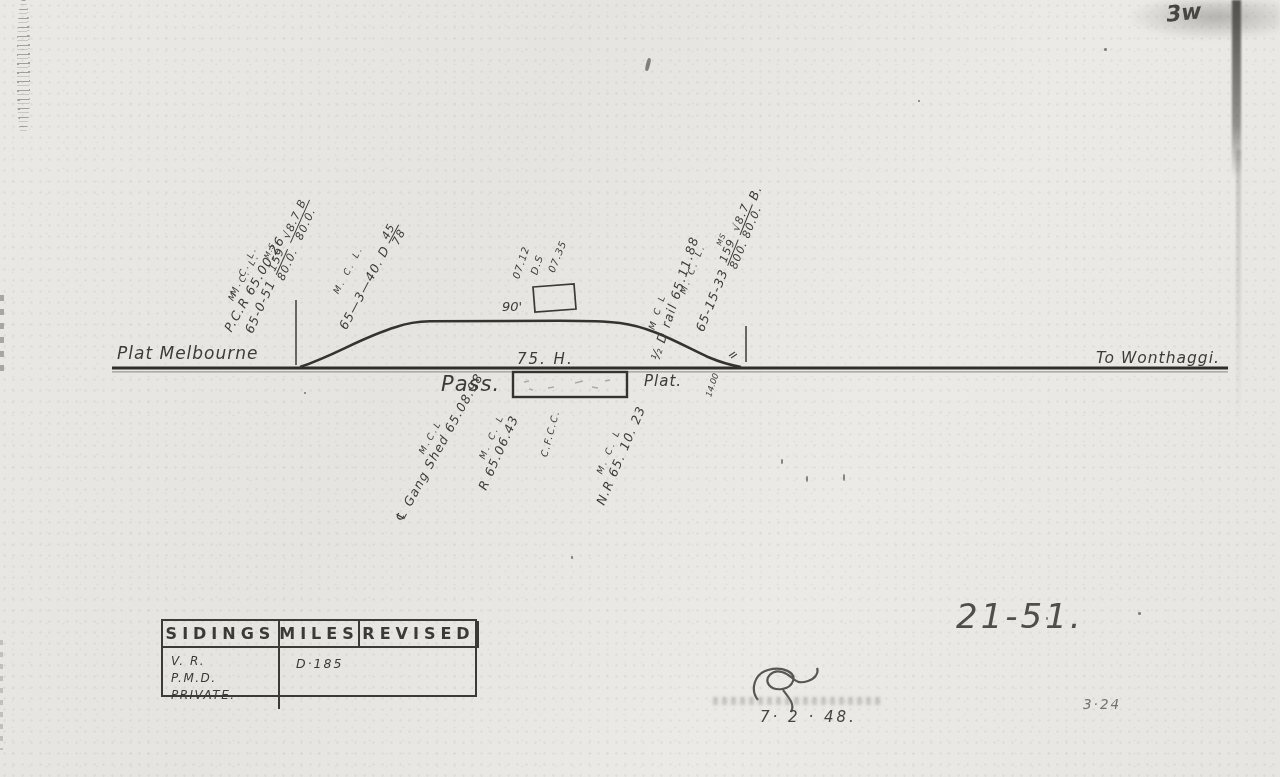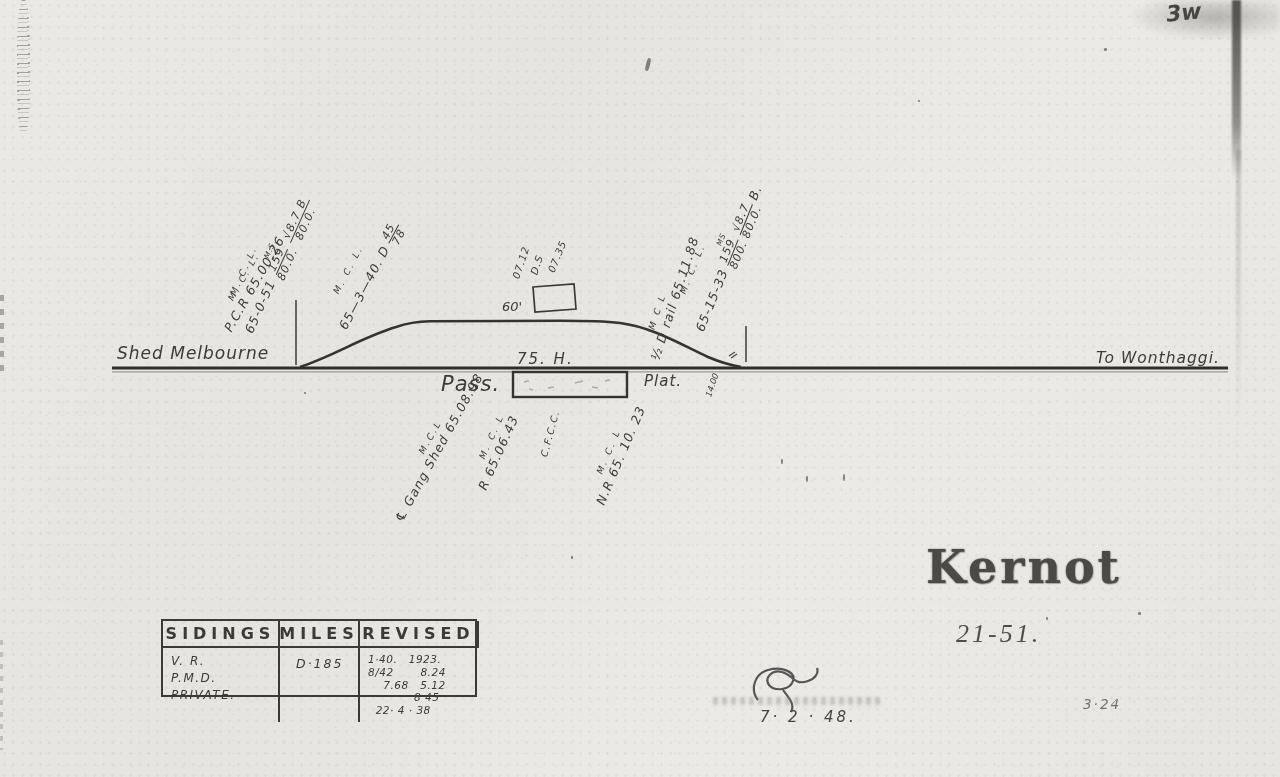--- a/index.html
+++ b/index.html
@@ -24,22 +24,22 @@
   .tiny{ font-size:10px; letter-spacing:1px; }
   .frac{ display:inline-flex; flex-direction:column; align-items:center; line-height:1.05;
          margin-left:4px; transform:translateY(6px); }
   .fsup{ font-size:7.5px; align-self:flex-end; letter-spacing:1px; }
   .fn  { font-size:11px; border-bottom:1.2px solid #3c3b38; padding:0 2px; }
   .fd  { font-size:11px; }
   .tail{ margin-left:4px; }
   .title-stamp { position:absolute; left:926px; top:540px; font-family:"DejaVu Serif",serif;
          font-weight:700; font-size:46px; letter-spacing:3px; color:#4b4a47;
          text-shadow:0 0 1.6px rgba(70,68,64,.85), 1px 1px 0 rgba(70,68,64,.25); }
-  .plan-number { position:absolute; left:956px; top:619px; font-style:italic;
-         font-size:26px; letter-spacing:3px; color:#504e4a;font-family:Liberation Serif, serif; }
+  .plan-number { position:absolute; left:956px; top:596px; font-style:italic;
+         font-size:34px; letter-spacing:3px; color:#504e4a; }
   .sidings-table { position:absolute; left:161px; top:619px; width:316px; height:78px;
          display:grid; grid-template-columns:117px 80px 119px; grid-template-rows:27px 1fr;
          border:2.5px solid #3b3a37; color:#3b3a37; }
   .sidings-table .hcell { border-right:2.5px solid #3b3a37; border-bottom:2.5px solid #3b3a37;
          display:flex; align-items:center; justify-content:center;
          font-size:16px; letter-spacing:5px; font-weight:600; }
   .sidings-table .hcell:last-child, .sidings-table .bcell:last-child { border-right:none; }
   .sidings-table .bcell { border-right:2.5px solid #3b3a37; font-style:italic; padding:5px 8px; }
   .bcell .row { font-size:12px; letter-spacing:1.5px; line-height:17px; }
   .miles-val { font-size:12.5px; letter-spacing:2px; padding-left:8px; padding-top:3px; }
@@ -89,27 +89,27 @@
 
     <path d="M533 287 L574 284 L576 309 L535 312 Z" stroke="#3a3936" stroke-width="1.7" fill="none"></path>
 
     <rect x="513" y="372" width="114" height="25" stroke="#34332f" stroke-width="2.4" fill="none"></rect>
 
     <path d="M524 382 l5 -1 M529 389 l4 1 M548 388 l6 -1 M575 383 l8 -2 M592 387 l6 1 M605 381 l5 -1" stroke="#aeaba4" stroke-width="1.3" fill="none"></path>
 
     <path d="M758 700 c-8 -10 -4 -26 10 -30 c14 -4 28 2 25 11 c-3 9 -18 11 -24 4 c-5 -7 3 -16 13 -13 c12 3 11 14 26 9 c7 -2 11 -8 9 -13 m-34 22 c7 9 12 15 8 22" stroke="#3d3c39" stroke-width="2.2" fill="none" opacity=".85"></path>
   </svg>
 
-  <div class="hand" style="left:117px; top:343px; font-size:17px; letter-spacing:1px;">Shed Melbourne</div>
+  <div class="hand" style="left:117px; top:343px; font-size:17px; letter-spacing:1px;">Plat Melbourne</div>
   <div class="hand" style="left:1096px; top:349px; font-size:15.5px; letter-spacing:1px;">To Wonthaggi.</div>
 
   <div class="hand" style="left:517px; top:350px; font-size:15px; letter-spacing:2px;">75. H.</div>
   <div class="hand" style="left:441px; top:372px; font-size:21px; letter-spacing:1px;">Pass.</div>
   <div class="hand" style="left:644px; top:372px; font-size:15px; letter-spacing:1px;">Plat.</div>
-  <div class="hand" style="left:502px; top:299px; font-size:13px;">60'</div>
+  <div class="hand" style="left:502px; top:299px; font-size:13px;">90'</div>
 
   <div class="anch" style="left:234px; top:334px;">
     <div class="rot" style="transform:rotate(-60deg);">
       <span class="sm">M. C. L.</span>
       <span class="ln">P.C.R 65.00.26</span>
     </div>
   </div>
 
   <div class="anch" style="left:256px; top:336px;">
     <div class="rot" style="transform:rotate(-66deg);">
@@ -211,41 +211,33 @@
     </div>
   </div>
 
   <div class="anch" style="left:607px; top:507px;">
     <div class="rot" style="transform:rotate(-67deg);">
       <span class="sm">M. C. L</span>
       <span class="ln">N.R 65. 10. 23</span>
     </div>
   </div>
 
-  <div class="title-stamp">Kernot</div>
   <div class="plan-number">21-51.</div>
 
   <div class="sidings-table">
     <div class="hcell">SIDINGS</div>
     <div class="hcell">MILES</div>
     <div class="hcell">REVISED</div>
     <div class="bcell">
       <div class="row">V. R.</div>
       <div class="row">P.M.D.</div>
       <div class="row">PRIVATE.</div>
     </div>
     <div class="bcell">
       <div class="miles-val">D·185</div>
-    </div>
-    <div class="bcell">
-      <div class="rev-line">1·40.   1923.</div>
-      <div class="rev-line">8/42       8.24</div>
-      <div class="rev-line">    7.68   5.12</div>
-      <div class="rev-line">            8 45</div>
-      <div class="rev-line">  22· 4 · 38</div>
     </div>
   </div>
 
   <div class="stamp-faded"></div>
   <div class="date-note">7·  2 · 48.</div>
   <div class="sheet-note">3·24</div>
   <div class="corner-mark">3w</div>
 
   <div class="artifact streak-tl"></div>
   <div class="artifact edge-right-1"></div>

